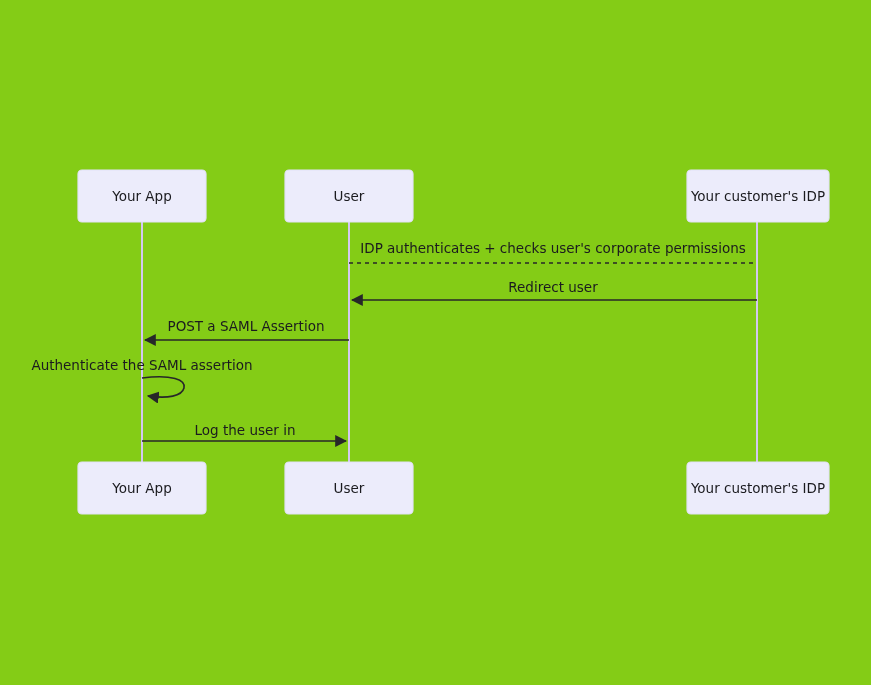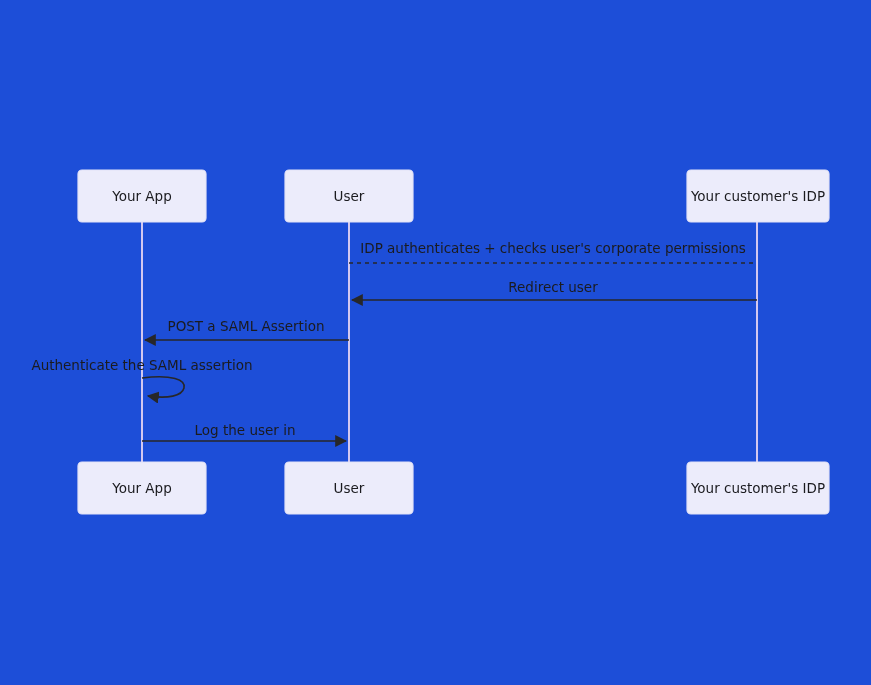--- a/index.html
+++ b/index.html
@@ -11,21 +11,21 @@
   body {
     width: 871px;
     height: 685px;
     overflow: hidden;
     font-family: "DejaVu Sans", "Liberation Sans", sans-serif;
   }
   #diagram-root {
     position: relative;
     width: 871px;
     height: 685px;
-    background: #1d4ed8;
+    background: #84cc16;
   }
   svg#sequence-diagram {
     display: block;
     width: 871px;
     height: 685px;
   }
   .participant-box {
     fill: #ECECFB;
     stroke: #E2E2F7;
     stroke-width: 1.2;

